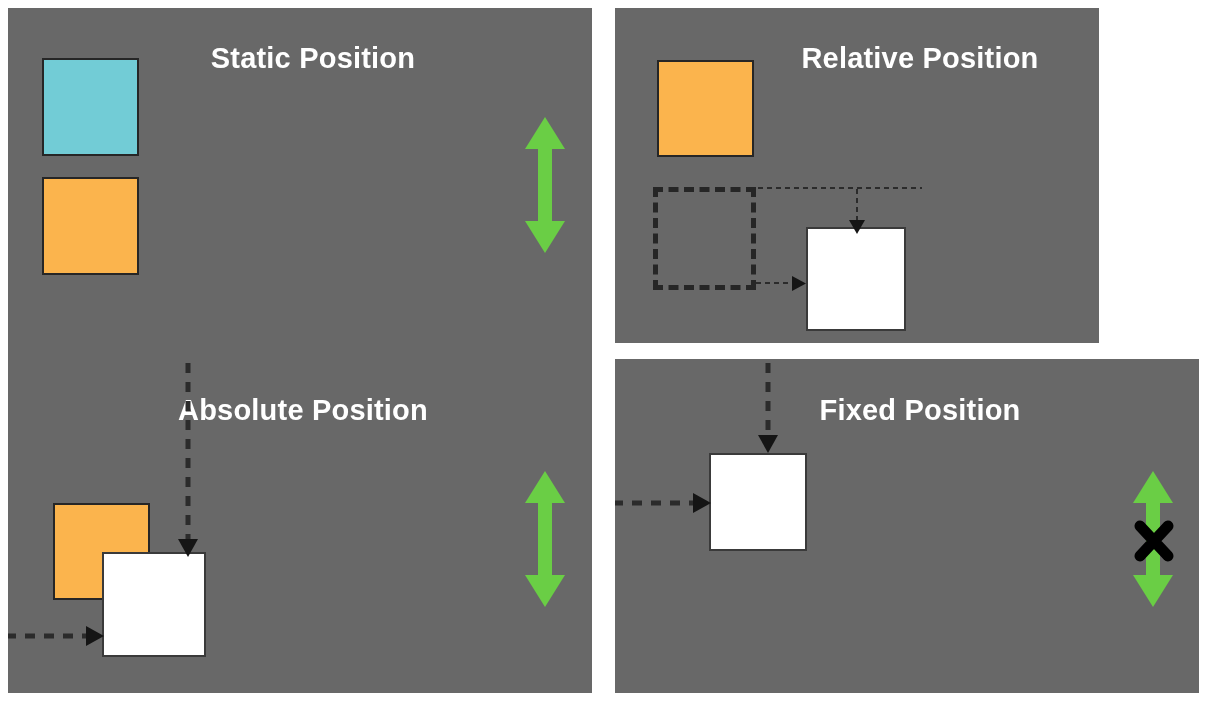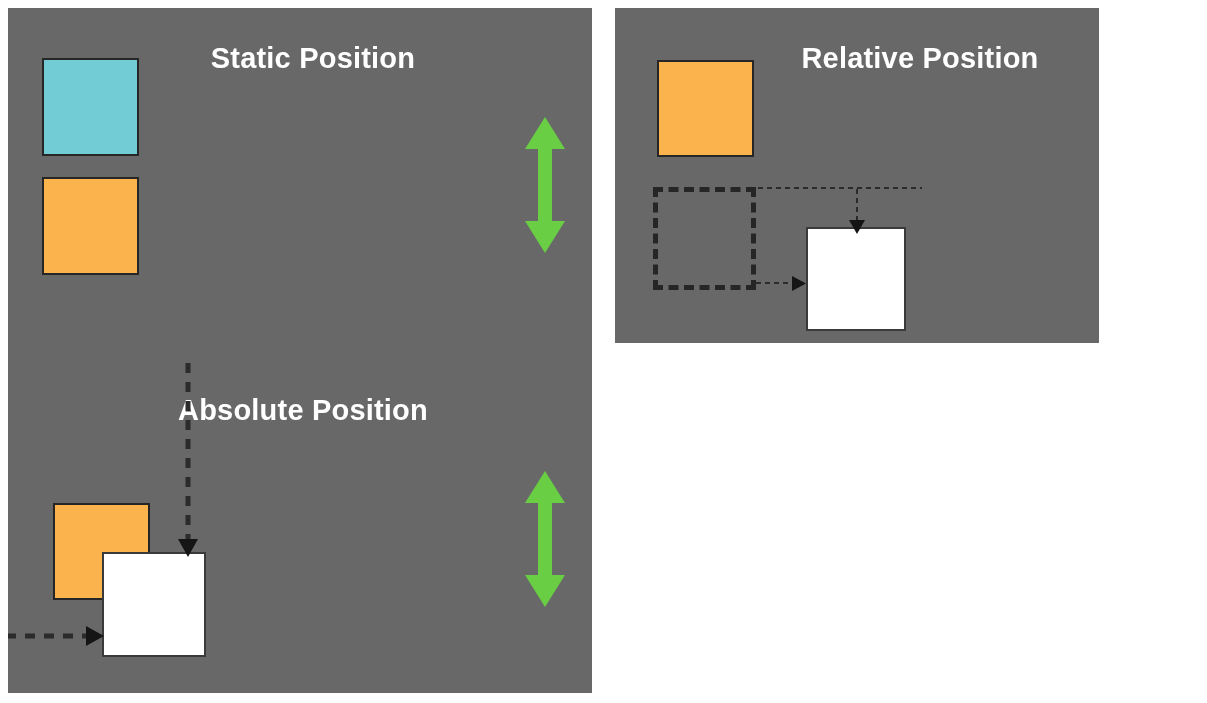--- a/index.html
+++ b/index.html
@@ -153,14 +153,45 @@
       </svg>
     </div>
 
     <div class="green-arrow" style="left:513px; top:110px;">
       <svg width="48" height="140" viewBox="0 0 48 140" aria-hidden="true">
         <polygon points="24,2 44,34 31,34 31,106 44,106 24,138 4,106 17,106 17,34 4,34" fill="#6ace45"></polygon>
       </svg>
     </div>
   </div>
 
+  <div class="panel" id="panel-fixed">
+    <div class="panel-title" id="title-fixed">Fixed Position</div>
+
+    <div class="box box-white" style="left:94px; top:94px; width:98px; height:98px;"></div>
+
+    <div class="connector" style="left:137px; top:2px;">
+      <svg width="32" height="100" viewBox="0 0 32 100" aria-hidden="true">
+        <path d="M16,2 L16,74" stroke="#2b2b2b" stroke-width="5" stroke-dasharray="10 9" fill="none"></path>
+        <polygon points="6,74 26,74 16,92" fill="#151515"></polygon>
+      </svg>
+    </div>
+
+    <div class="connector" style="left:-4px; top:132px;">
+      <svg width="110" height="24" viewBox="0 0 110 24" aria-hidden="true">
+        <path d="M2,12 L82,12" stroke="#2b2b2b" stroke-width="5" stroke-dasharray="10 9" fill="none"></path>
+        <polygon points="82,2 82,22 100,12" fill="#151515"></polygon>
+      </svg>
+    </div>
+
+    <div class="green-arrow" style="left:514px; top:110px;">
+      <svg width="48" height="140" viewBox="0 0 48 140" aria-hidden="true">
+        <polygon points="24,2 44,34 31,34 31,106 44,106 24,138 4,106 17,106 17,34 4,34" fill="#6ace45"></polygon>
+      </svg>
+    </div>
+
+    <div class="x-mark" style="left:518px; top:161px;">
+      <svg width="42" height="42" viewBox="0 0 42 42" aria-hidden="true">
+        <path d="M7,6 L35,36 M35,6 L7,36" stroke="#000000" stroke-width="11" stroke-linecap="round" fill="none"></path>
+      </svg>
+    </div>
+  </div>
 
 </div>
 
 </body></html>

